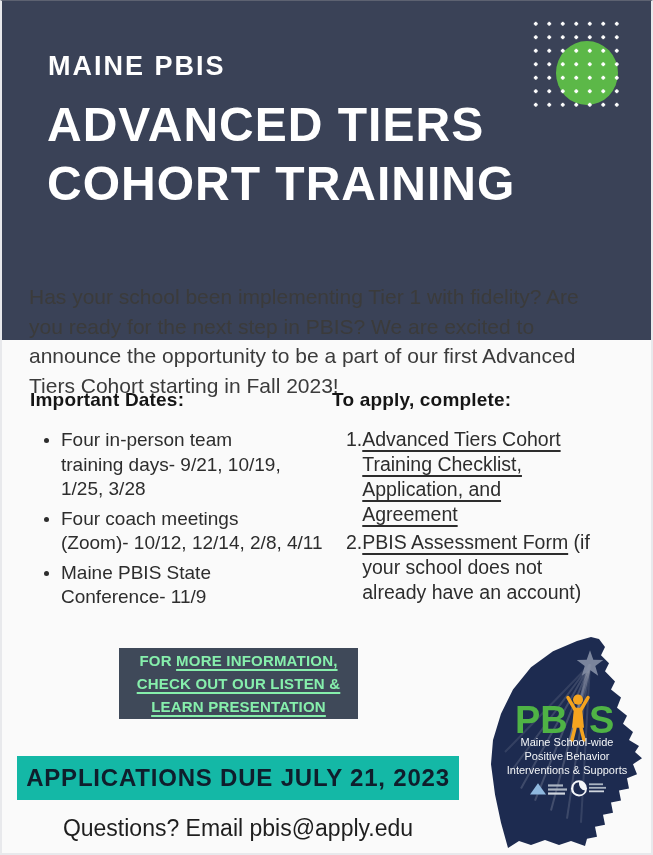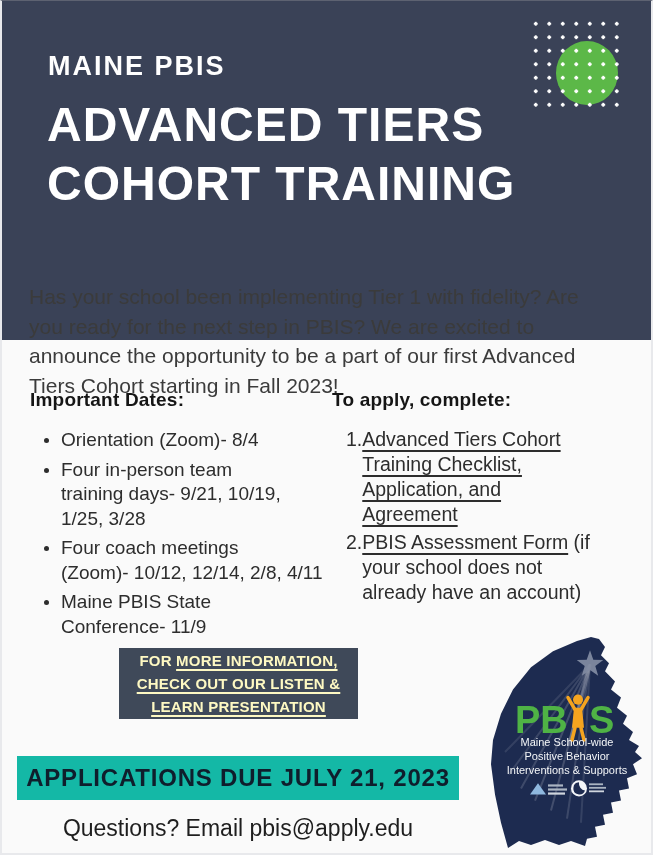--- a/index.html
+++ b/index.html
@@ -33,21 +33,21 @@
     font-size:19px;line-height:24.5px;color:#2d2d2d;white-space:pre-line;}
   .datelist li .bullet{position:absolute;left:0;top:10px;width:5px;height:5px;border-radius:50%;background:#2d2d2d;}
   .applylist{list-style:none;margin:16px 0 0 0;padding:0 0 0 14px;}
   .applylist li{display:flex;margin-bottom:3px;font-size:19.5px;line-height:25px;color:#2d2d2d;}
   .applylist .num{flex:0 0 auto;}
   .applylist .itemtext{white-space:pre-line;}
   .u{text-decoration:underline;text-underline-offset:3.5px;text-decoration-thickness:1.5px;color:inherit;}
   
   .info-box{position:absolute;left:117px;top:647px;width:239px;height:71px;background:#3f4959;
     display:flex;flex-direction:column;align-items:center;justify-content:center;
-    color:#fef9c3;font-weight:bold;font-size:15px;line-height:23px;text-align:center;letter-spacing:.2px;}
+    color:#86efac;font-weight:bold;font-size:15px;line-height:23px;text-align:center;letter-spacing:.2px;}
   .info-box .u{text-decoration-thickness:2px;text-underline-offset:3px;}
   
   .banner{position:absolute;left:15px;top:755px;width:442px;height:44px;background:#14b8a6;
     display:flex;align-items:center;justify-content:center;
     color:#0f1e2c;font-size:24px;font-weight:bold;letter-spacing:.8px;}
   
   .questions{position:absolute;left:6px;top:814px;width:460px;margin:0;text-align:center;
     font-size:23px;color:#1e1e1e;}
   
   .maine-logo{position:absolute;left:477px;top:634px;width:168px;height:218px;}
@@ -71,21 +71,20 @@
   </header>
 
   <p class="intro">Has your school been implementing Tier 1 with fidelity? Are
 you ready for the next step in PBIS? We are excited to
 announce the opportunity to be a part of our first Advanced
 Tiers Cohort starting in Fall 2023!</p>
 
   <section class="col col-left">
     <h2>Important Dates:</h2>
     <ul class="datelist">
-      <li><span class="bullet"></span><span>Orientation (Zoom)- 8/4</span></li>
       <li><span class="bullet"></span><span>Four in-person team
 training days- 9/21, 10/19,
 1/25, 3/28</span></li>
       <li><span class="bullet"></span><span>Four coach meetings
 (Zoom)- 10/12, 12/14, 2/8, 4/11</span></li>
       <li><span class="bullet"></span><span>Maine PBIS State
 Conference- 11/9</span></li>
     </ul>
   </section>
 

